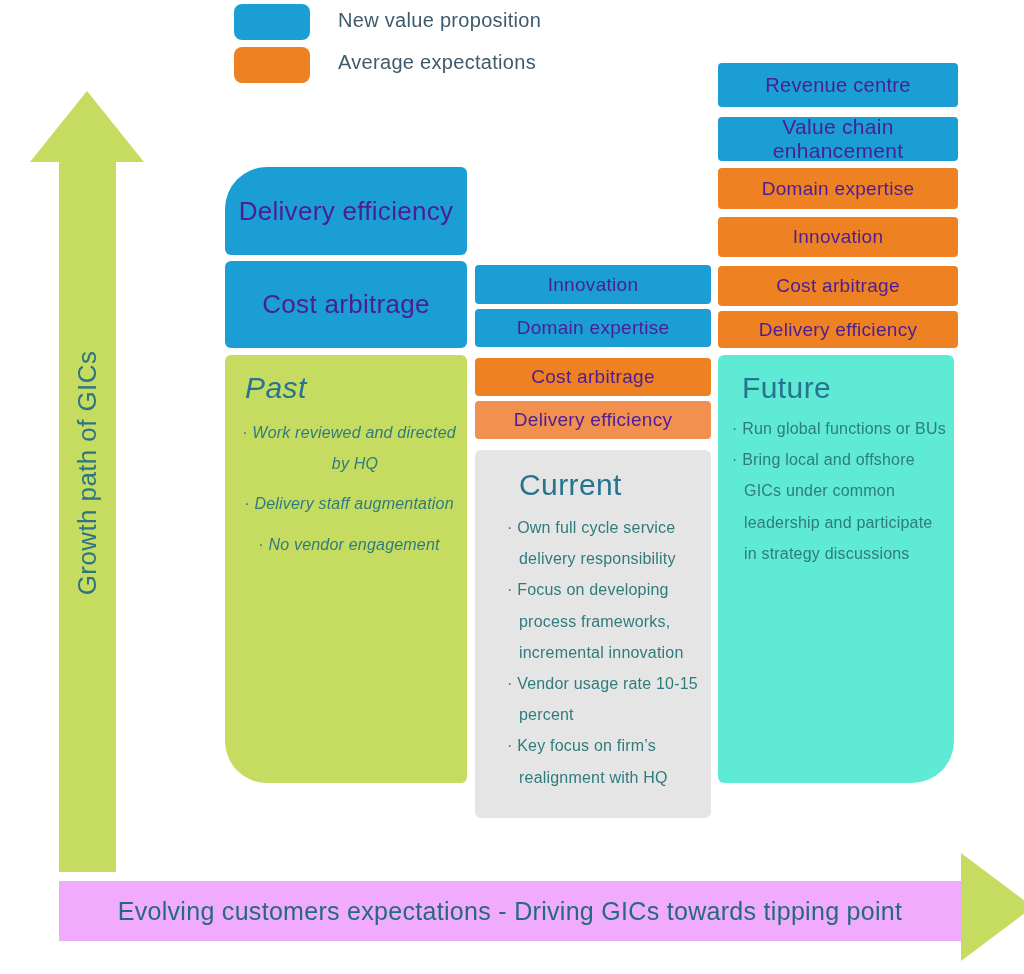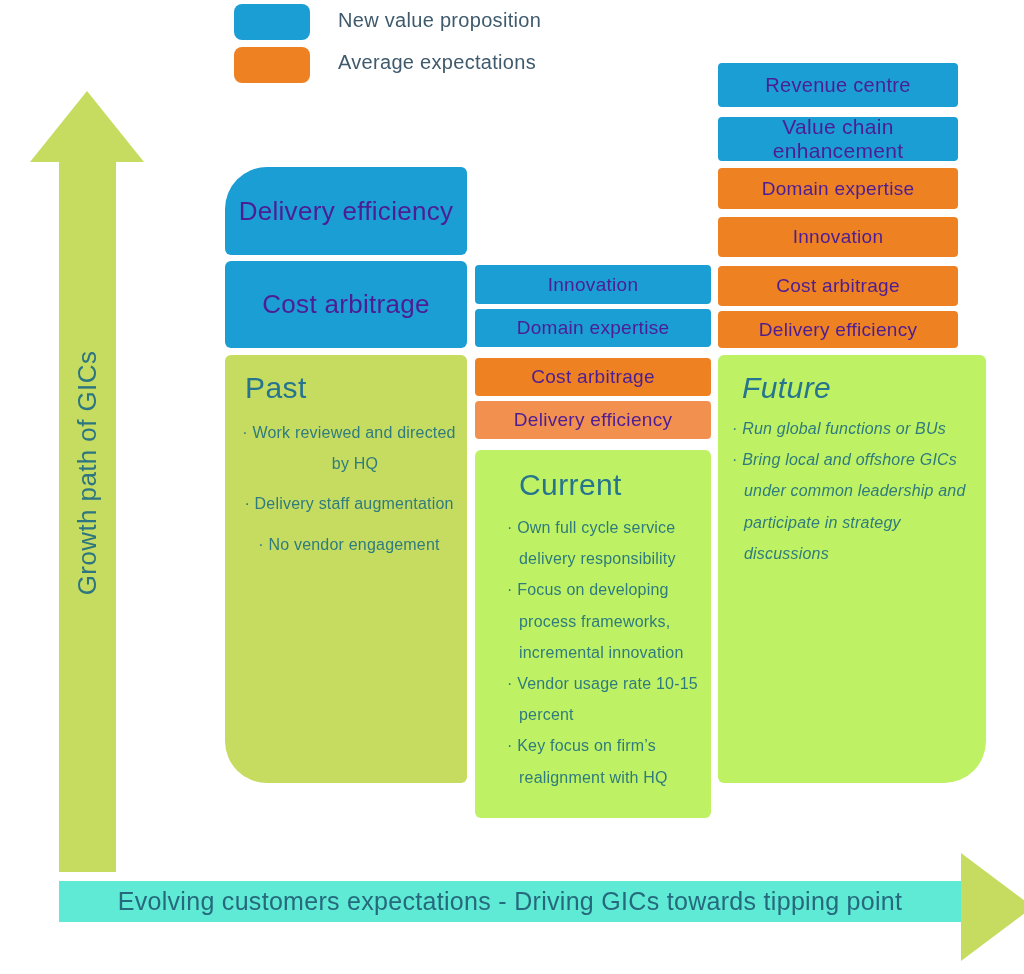--- a/index.html
+++ b/index.html
@@ -46,22 +46,22 @@
     position: absolute;
     left: -133px; top: 453px;
     width: 400px; height: 40px;
     transform: rotate(-90deg);
     text-align: center;
     font-size: 26px; color: #2d7580; letter-spacing: 0.4px;
     line-height: 40px;
   }
   .h-arrow-shaft {
     position: absolute; left: 39px; top: 881px;
-    width: 902px; height: 41px;
-    background: #5eead4;
+    width: 902px; height: 60px;
+    background: #f0abfc;
     display: flex; align-items: center; justify-content: center;
   }
   .h-arrow-label {
     font-size: 25px; color: #26697d; letter-spacing: 0.3px;
     white-space: nowrap;
   }
   .h-arrow-head {
     position: absolute; left: 941px; top: 853px;
     width: 0; height: 0;
     border-top: 54px solid transparent;
@@ -82,47 +82,47 @@
 
   
   .col-past { left: 205px; width: 242px; }
   .past-b1 { top: 167px; height: 88px; font-size: 26px; border-radius: 42px 6px 6px 6px; }
   .past-b2 { top: 261px; height: 87px; font-size: 26px; border-radius: 6px; }
   .panel-past {
     position: absolute; left: 205px; width: 242px;
     top: 355px; height: 428px;
     background: #c5dc60;
     border-radius: 6px 6px 6px 42px;
+    font-style: italic;
   }
   
   .col-cur { left: 455px; width: 236px; }
   .cur-b1 { top: 265px; height: 39px; font-size: 19px; }
   .cur-b2 { top: 309px; height: 38px; font-size: 19px; }
   .cur-b3 { top: 358px; height: 38px; font-size: 19px; }
   .cur-b4 { top: 401px; height: 38px; font-size: 19px; }
   .panel-cur {
     position: absolute; left: 455px; width: 236px;
     top: 450px; height: 368px;
-    background: #bef264;
+    background: #e5e5e5;
     border-radius: 6px;
   }
   
   .col-fut { left: 698px; width: 240px; }
   .fut-b1 { top: 63px;  height: 44px; font-size: 20px; }
   .fut-b2 { top: 117px; height: 44px; font-size: 21px; }
   .fut-b3 { top: 168px; height: 41px; font-size: 19px; }
   .fut-b4 { top: 217px; height: 40px; font-size: 19px; }
   .fut-b5 { top: 266px; height: 40px; font-size: 19px; }
   .fut-b6 { top: 311px; height: 37px; font-size: 19px; }
   .panel-fut {
-    position: absolute; left: 698px; width: 268px;
+    position: absolute; left: 698px; width: 236px;
     top: 355px; height: 428px;
-    background: #bef264;
+    background: #5eead4;
     border-radius: 6px 6px 42px 6px;
-    font-style: italic;
   }
 
   
   .panel-title {
     font-size: 30px; color: #27748f; letter-spacing: 0.4px;
   }
   .panel-past .panel-title  { padding: 16px 0 0 20px; }
   .panel-cur  .panel-title  { padding: 18px 0 0 44px; }
   .panel-fut  .panel-title  { padding: 16px 0 0 24px; }
 

